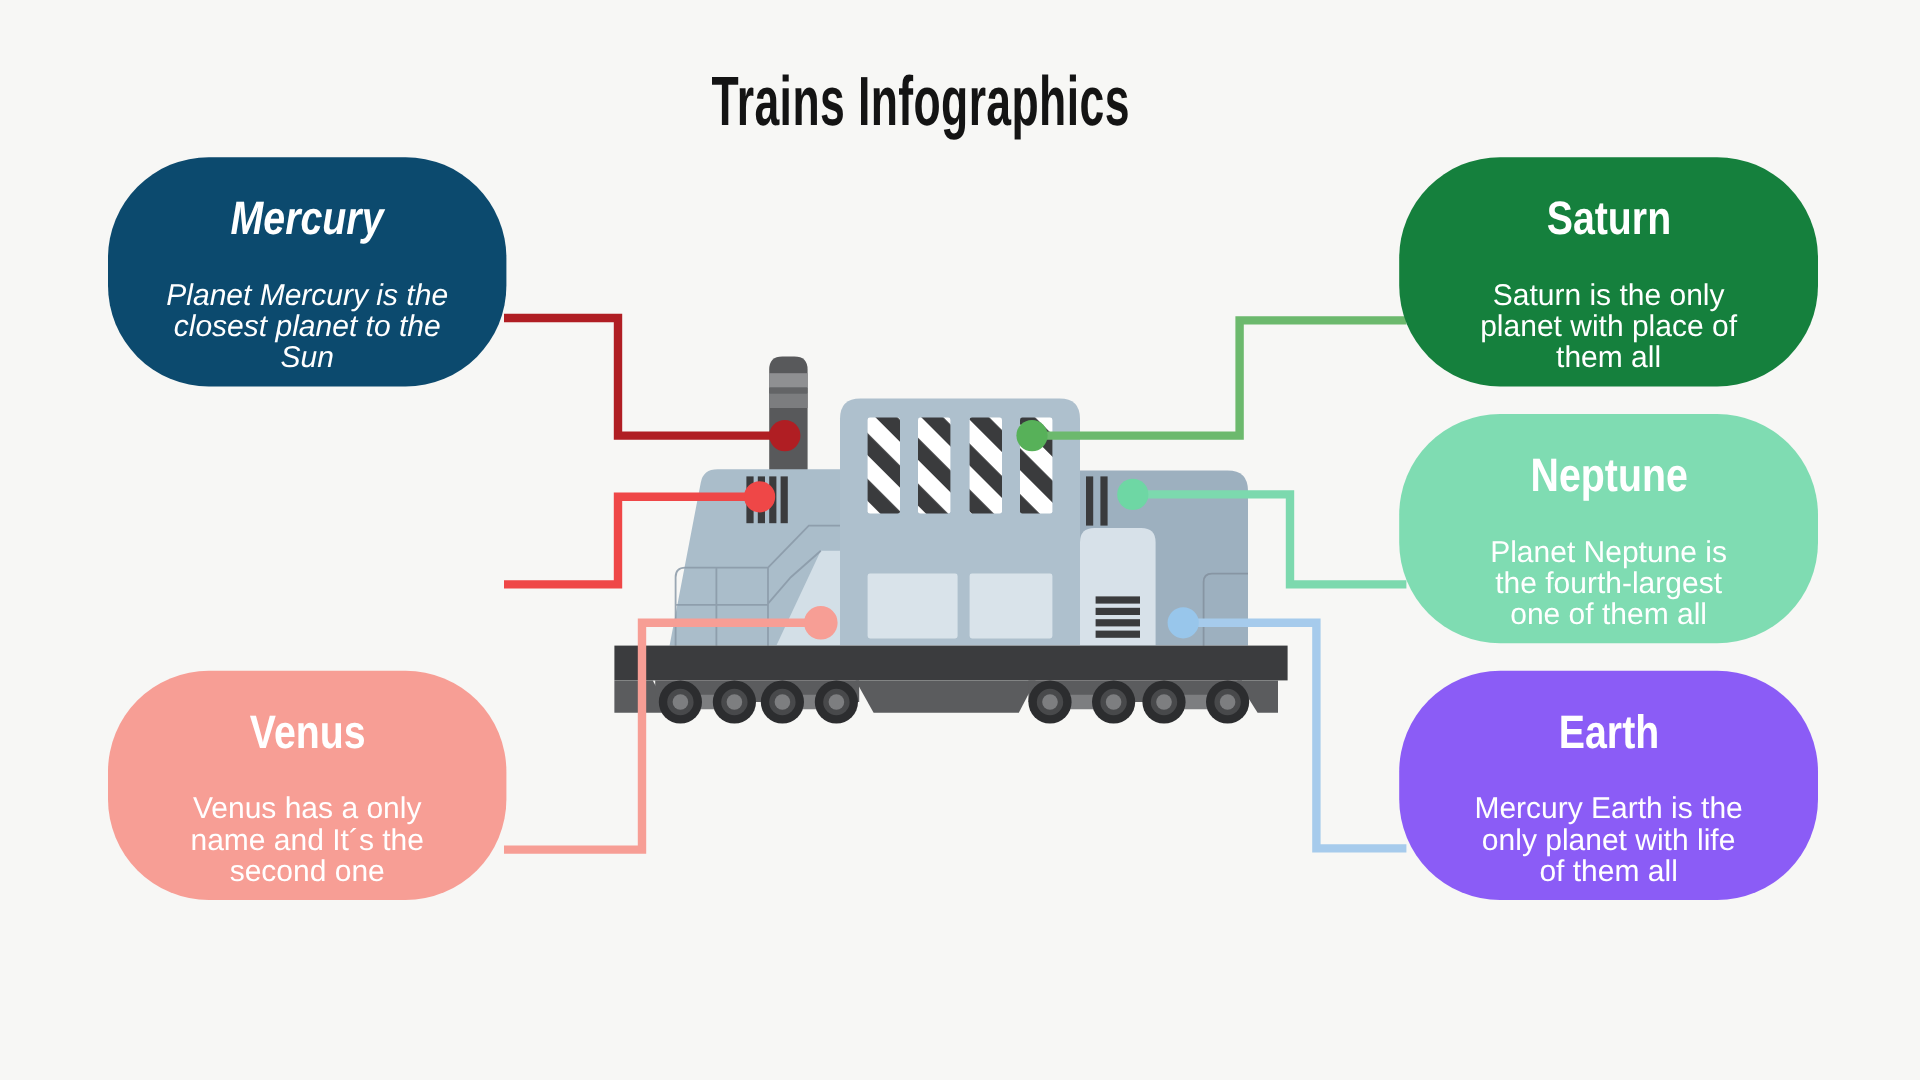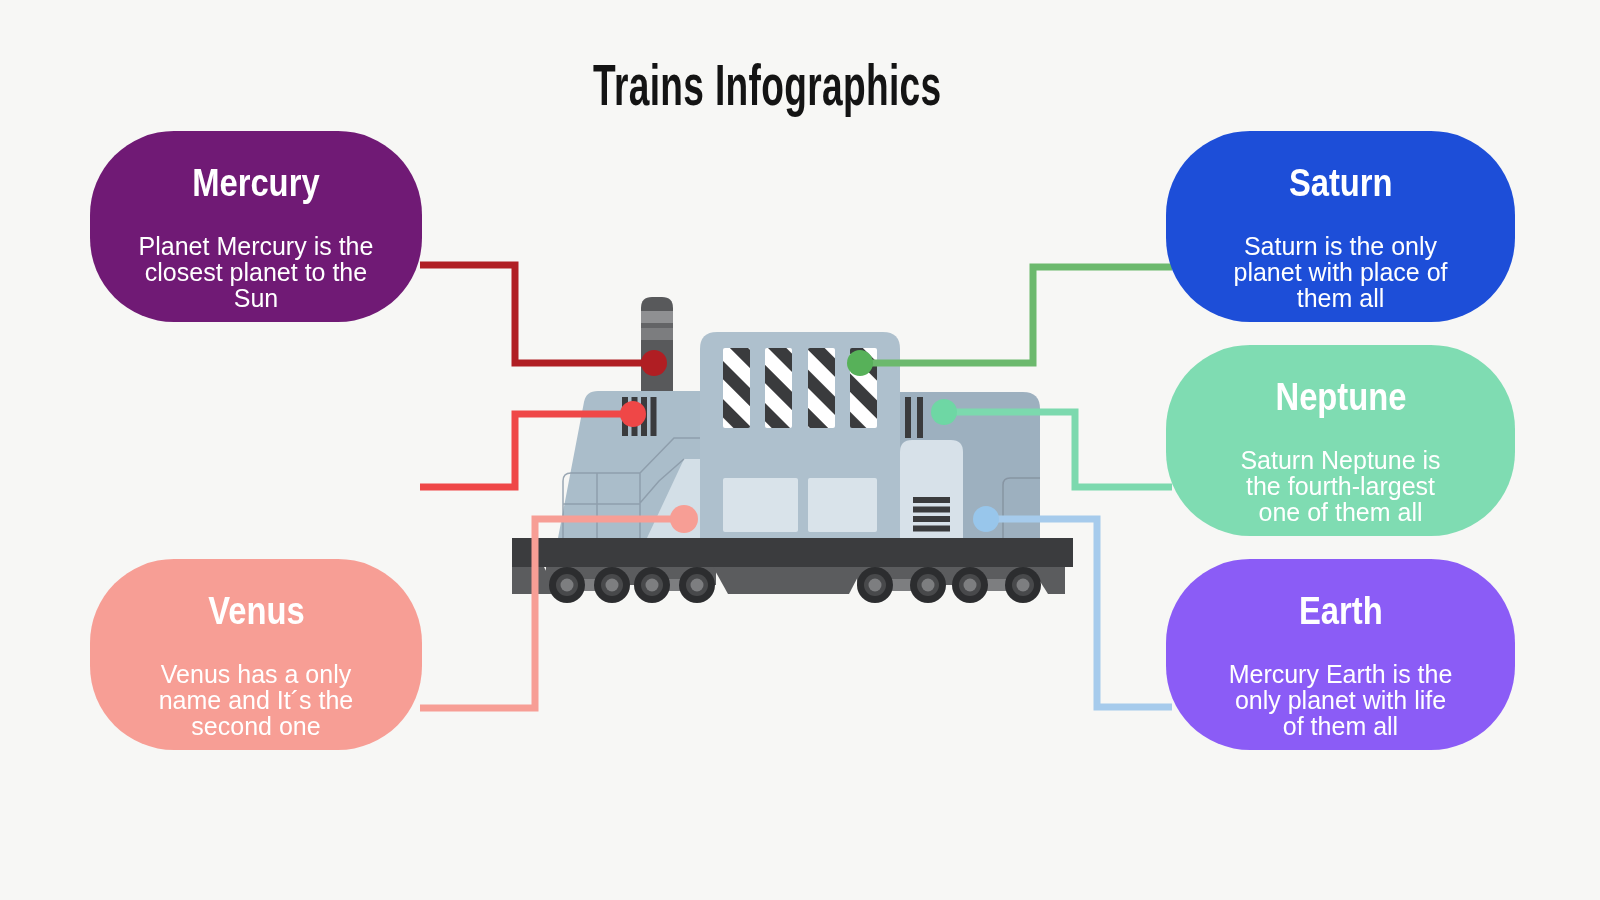--- a/index.html
+++ b/index.html
@@ -11,24 +11,24 @@
          color:#141414;transform:scaleX(0.64);transform-origin:center;white-space:nowrap;
          letter-spacing:0.5px;}
   
   .card{position:absolute;width:332px;height:191px;border-radius:84px;color:#ffffff;
         text-align:center;box-sizing:border-box;}
   .card .card-title{margin-top:30px;line-height:44px;}
   .card .card-title span{display:inline-block;font-size:39px;font-weight:700;
         transform:scaleX(0.84);transform-origin:center;white-space:nowrap;}
   .card p{margin:20px auto 0;max-width:237px;font-size:25px;line-height:26px;font-weight:400;}
   .card.right{width:349px;}
-  .mercury{left:90px;top:131px;background:#701a75;}
+  .mercury{left:90px;top:131px;background:#0c4a6e;font-style:italic;}
   .mars{left:90px;top:345px;background:#ef4747;}
   .venus{left:90px;top:559px;background:#f79e95;}
-  .saturn{left:1166px;top:131px;background:#1d4ed8;}
+  .saturn{left:1166px;top:131px;background:#15803d;}
   .neptune{left:1166px;top:345px;background:#7fdcb2;}
   .earth{left:1166px;top:559px;background:#8b5cf6;}
   
   svg.scene{position:absolute;left:0;top:0;width:1600px;height:900px;}
 </style>
 </head>
 <body>
 
 <div class="stage">
 
@@ -163,20 +163,20 @@
   <div class="card venus">
     <div class="card-title"><span>Venus</span></div>
     <p>Venus has a only name and It´s the second one</p>
   </div>
   <div class="card saturn right">
     <div class="card-title"><span>Saturn</span></div>
     <p>Saturn is the only planet with place of them all</p>
   </div>
   <div class="card neptune right">
     <div class="card-title"><span>Neptune</span></div>
-    <p>Saturn Neptune is the fourth-largest one of them all</p>
+    <p>Planet Neptune is the fourth-largest one of them all</p>
   </div>
   <div class="card earth right">
     <div class="card-title"><span>Earth</span></div>
     <p>Mercury Earth is the only planet with life of them all</p>
   </div>
 
 </div>
 
 </body></html>

